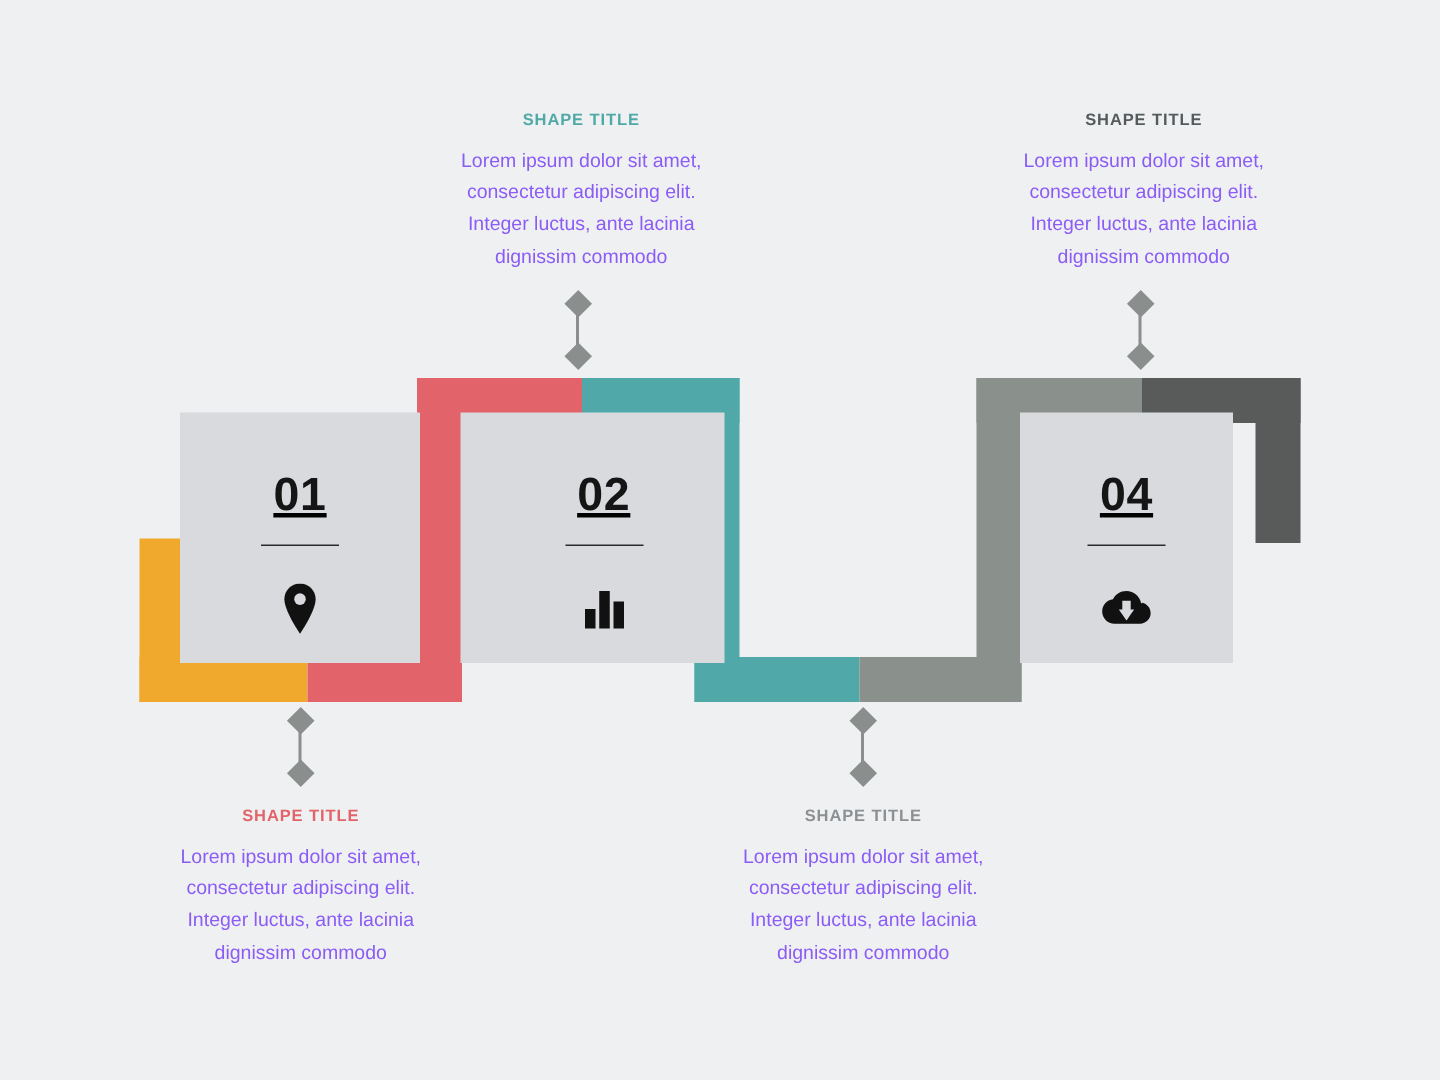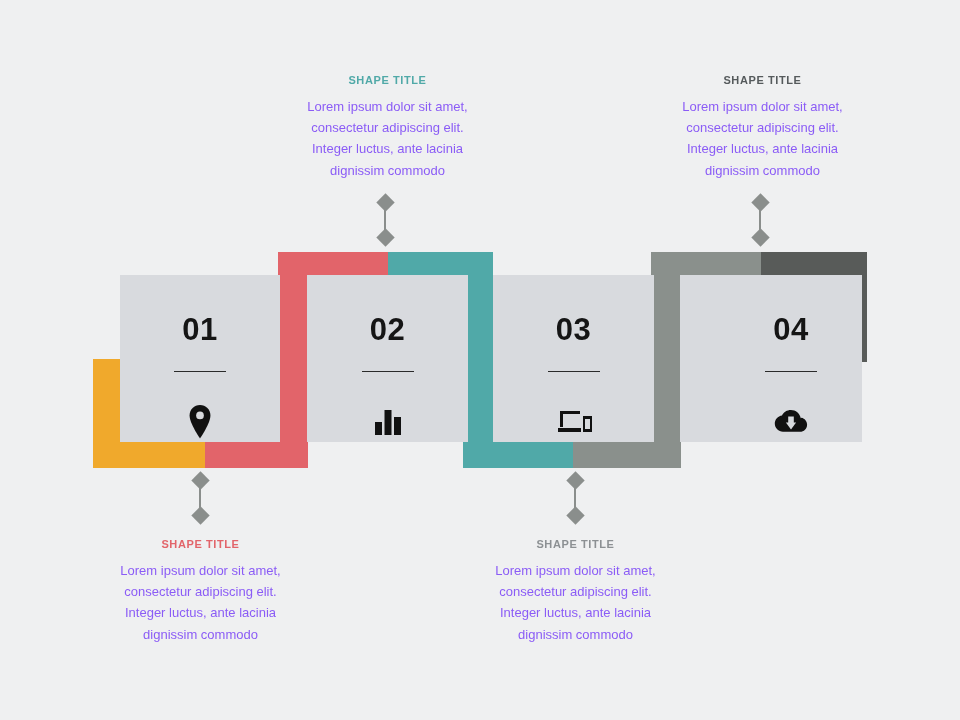--- a/index.html
+++ b/index.html
@@ -26,21 +26,22 @@
     position: absolute;
   }
 
   
   .card {
     position: absolute;
     background: #d8dade;
     display: flex;
     flex-direction: column;
     align-items: center;
-    justify-content: space-between;
+    justify-content: flex-start;
+    text-decoration: underline;
   }
   .card-number {
     font-size: 31px;
     font-weight: bold;
     color: #151515;
     letter-spacing: 0.5px;
     line-height: 1;
     margin-top: 39px;
     font-family: "Liberation Sans", sans-serif;
   }
@@ -135,46 +136,34 @@
     <div class="card-number">01</div>
     <div class="card-divider"></div>
     <div class="card-icon">
       <svg width="30" height="34" viewBox="0 0 24 30" aria-hidden="true">
         <path d="M12 0C6.9 0 2.8 4.1 2.8 9.2c0 6.9 9.2 20.3 9.2 20.3s9.2-13.4 9.2-20.3C21.2 4.1 17.1 0 12 0z" fill="#111"></path>
         <circle cx="12" cy="9.2" r="3.4" fill="#d8dade"></circle>
       </svg>
     </div>
   </div>
 
-  <div class="card" style="left:307px; top:275px; width:161px; height:167px;">
+  <div class="card" style="left:307px; top:275px; width:161px; height:167px;padding-left:15px;">
     <div class="card-number">02</div>
     <div class="card-divider"></div>
     <div class="card-icon">
       <svg width="30" height="30" viewBox="0 0 30 30" aria-hidden="true">
         <rect x="2" y="15" width="7" height="13" fill="#111"></rect>
         <rect x="11.5" y="3" width="7" height="25" fill="#111"></rect>
         <rect x="21" y="10" width="7" height="18" fill="#111"></rect>
       </svg>
     </div>
   </div>
 
-  <div class="card" style="left:493px; top:275px; width:161px; height:167px;">
-    <div class="card-number">03</div>
-    <div class="card-divider"></div>
-    <div class="card-icon">
-      <svg width="38" height="28" viewBox="0 0 38 28" aria-hidden="true">
-        <path d="M5 3h20v3H8v13H5z" fill="#111"></path>
-        <rect x="3" y="20" width="23" height="4" fill="#111"></rect>
-        <rect x="28" y="8" width="9" height="16" fill="#111"></rect>
-        <rect x="30" y="11" width="5" height="10" fill="#d8dade"></rect>
-      </svg>
-    </div>
-  </div>
-
-  <div class="card" style="left:680px; top:275px; width:142px; height:167px;padding-left:40px;">
+
+  <div class="card" style="left:680px; top:275px; width:142px; height:167px;">
     <div class="card-number">04</div>
     <div class="card-divider"></div>
     <div class="card-icon">
       <svg width="34" height="27" viewBox="0 0 34 27" aria-hidden="true">
         <path d="M26.8 9.3C25.9 4.5 21.8 1 16.9 1 13 1 9.6 3.2 8 6.5 3.9 7 0.8 10.4 0.8 14.6c0 4.5 3.7 8.2 8.2 8.2h17c3.9 0 7.1-3.2 7.1-7.1 0-3.4-2.4-6.2-5.6-6.9l-0.7 0.5z" fill="#111"></path>
         <path d="M17 7.5v6.6h3.6L17 19.6l-3.6-5.5H17z" fill="#d8dade"></path>
         <rect x="14.2" y="7.5" width="5.6" height="7" fill="#d8dade"></rect>
         <path d="M11.9 13.4h10.2L17 20.6z" fill="#d8dade"></path>
       </svg>
     </div>

